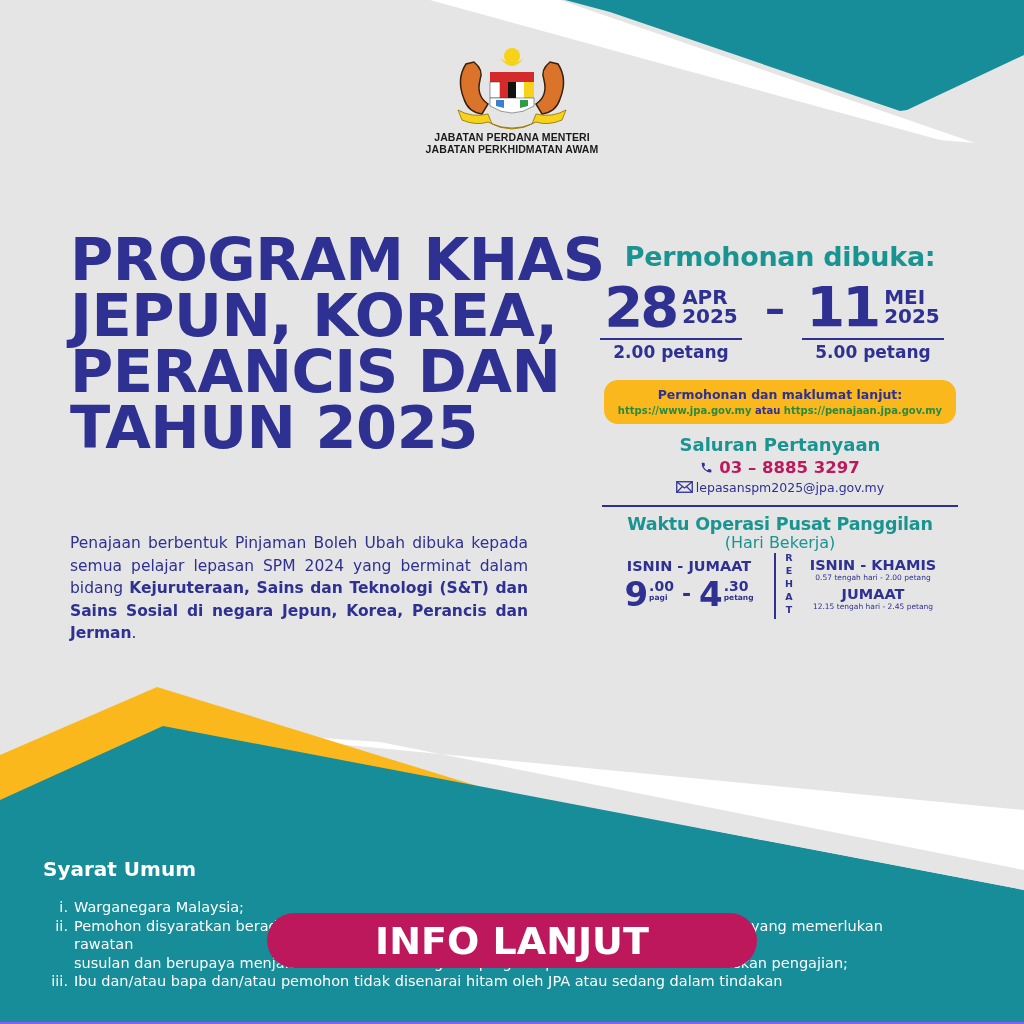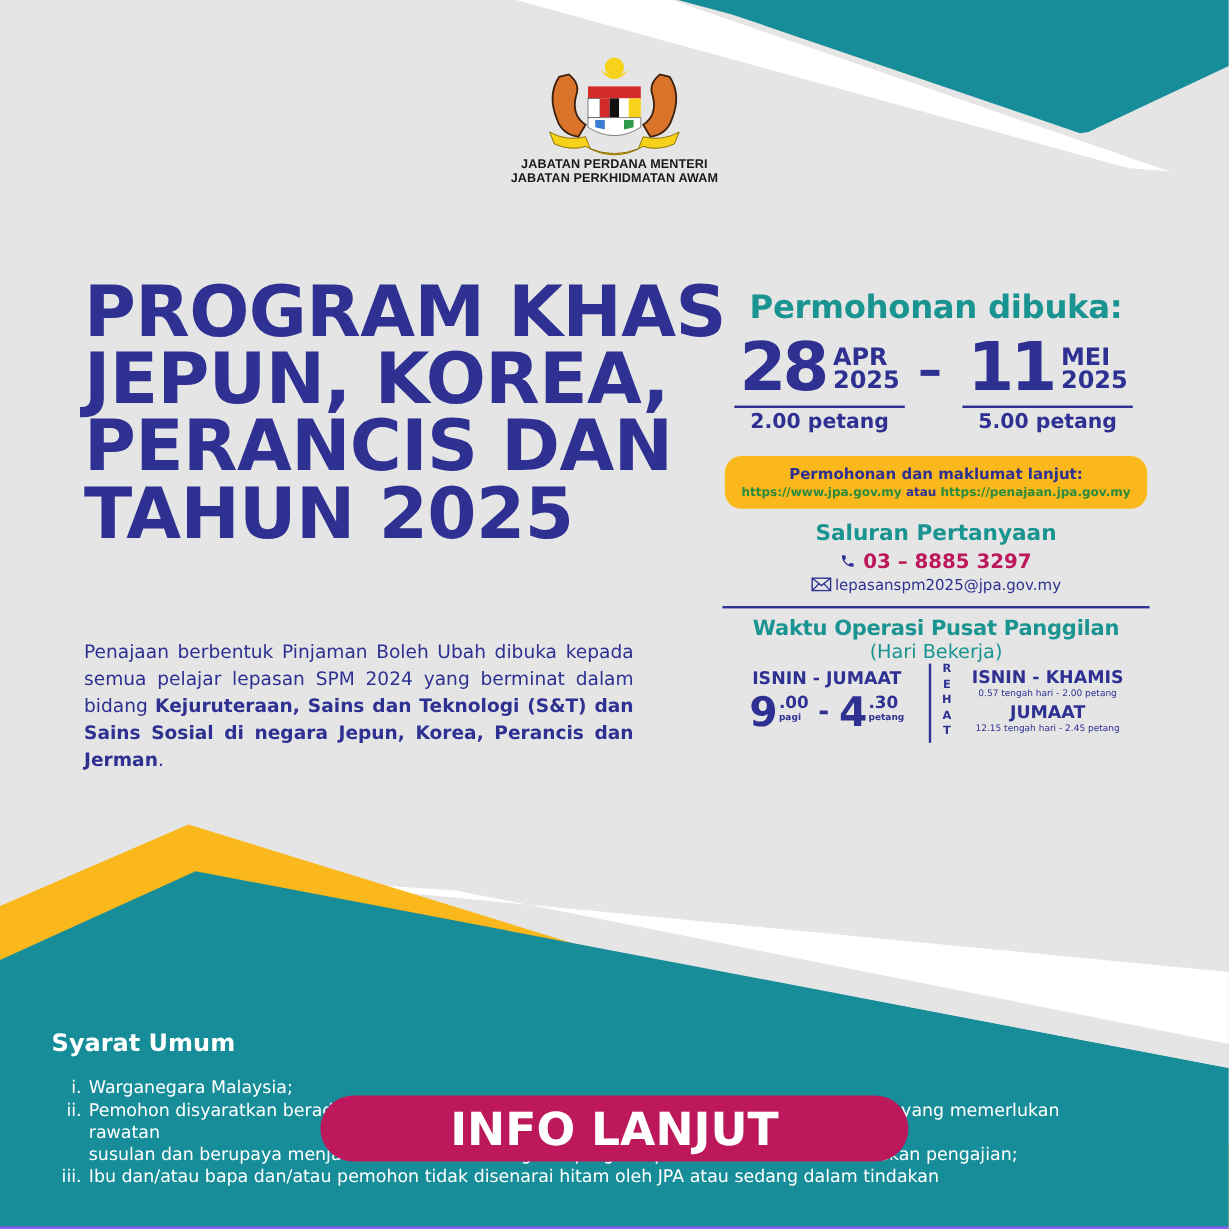--- a/index.html
+++ b/index.html
@@ -24,21 +24,21 @@
 
     .desc { position: absolute; left: 70px; top: 532px; width: 458px; z-index: 2;
       font-family: "DejaVu Sans", sans-serif; font-size: 15.5px; line-height: 22.5px; color: #2e3192; text-align: justify; }
     .desc b { font-weight: bold; }
 
     
     .right { position: absolute; left: 600px; top: 240px; width: 360px; z-index: 2; text-align: center; }
     .open-title { font-family: "DejaVu Sans", sans-serif; font-weight: bold; font-size: 27px; color: #1a9491; letter-spacing: -0.3px; line-height: 34px; }
     .dates { position: relative; height: 90px; margin-top: 4px; }
     .date-block { position: absolute; top: 0; width: 142px; }
-    .date-block.start { left: 12px; }
+    .date-block.start { left: 0; }
     .date-block.end { left: 202px; }
     .date-main { display: flex; align-items: center; height: 58px; justify-content: center; }
     .day { font-weight: bold; font-size: 56px; line-height: 56px; color: #2e3192; letter-spacing: -3px; }
     .monyr { margin-left: 6px; text-align: left; font-weight: bold; font-size: 20px; line-height: 19px; color: #2e3192; }
     .date-line { height: 2px; background: #2e3192; margin-top: 2px; }
     .time { font-weight: bold; font-size: 17px; line-height: 24px; color: #2e3192; }
     .dash { position: absolute; left: 165px; top: 8px; font-weight: bold; font-size: 40px; color: #2e3192; }
 
     .yellow-box { margin: 12px 4px 0 4px; background: #fbb81d; border-radius: 14px; padding: 6px 4px 6px 4px; }
     .yb-title { font-weight: bold; font-size: 12.5px; line-height: 17px; color: #2e3192; }

